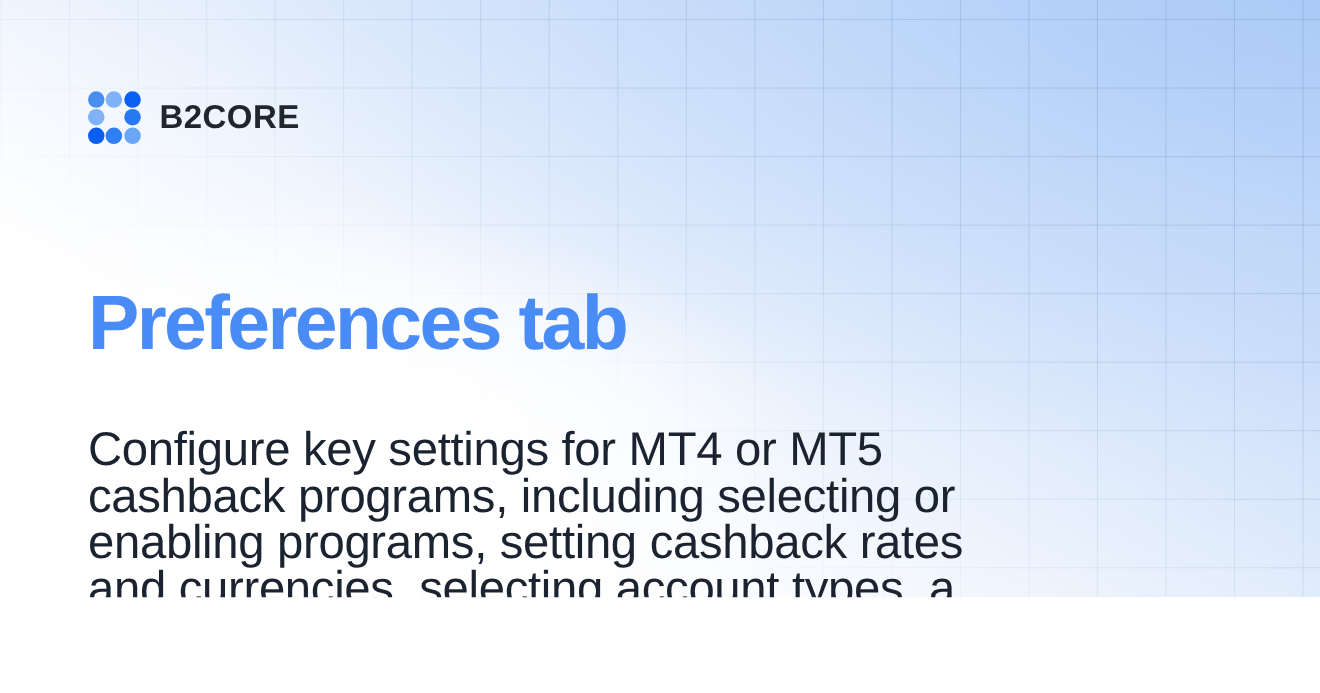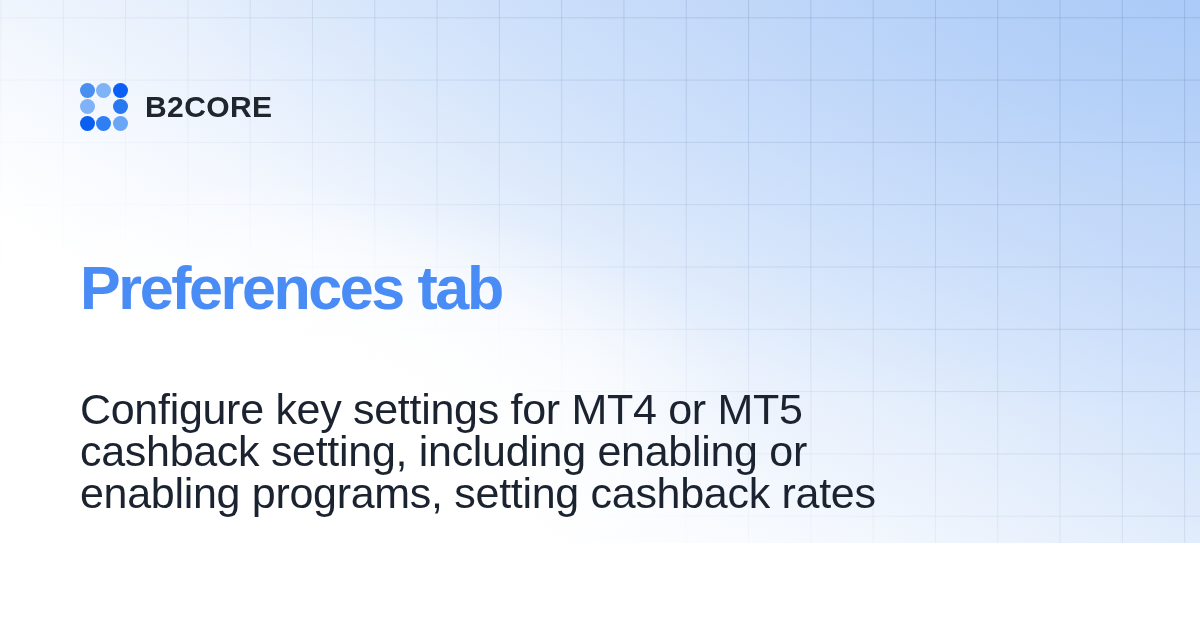--- a/index.html
+++ b/index.html
@@ -128,21 +128,21 @@
     line-height: 1;
     white-space: nowrap;
   }
 
   
   .headline {
     position: absolute;
     left: 80px;
     top: 258px;
     margin: 0;
-    font-size: 61px;
+    font-size: 70px;
     font-weight: bold;
     letter-spacing: -2.4px;
     line-height: 1.0;
     color: #4a8cf5;
     white-space: nowrap;
   }
 
   
   .body-copy {
     position: absolute;
@@ -182,18 +182,19 @@
         <span class="logo-dot" style="background:#2f7ef3"></span>
         <span class="logo-dot" style="background:#6aa6f6"></span>
       </div>
       <div class="brand-name">B2CORE</div>
     </div>
 
     <h1 class="headline">Preferences tab</h1>
 
     <p class="body-copy">
       <span class="line">Configure key settings for MT4 or MT5</span>
-      <span class="line">cashback setting, including enabling or</span>
+      <span class="line">cashback programs, including selecting or</span>
       <span class="line">enabling programs, setting cashback rates</span>
+      <span class="line">and currencies, selecting account types, a...</span>
     </p>
 
   </div>
 </div>
 
 </body></html>

